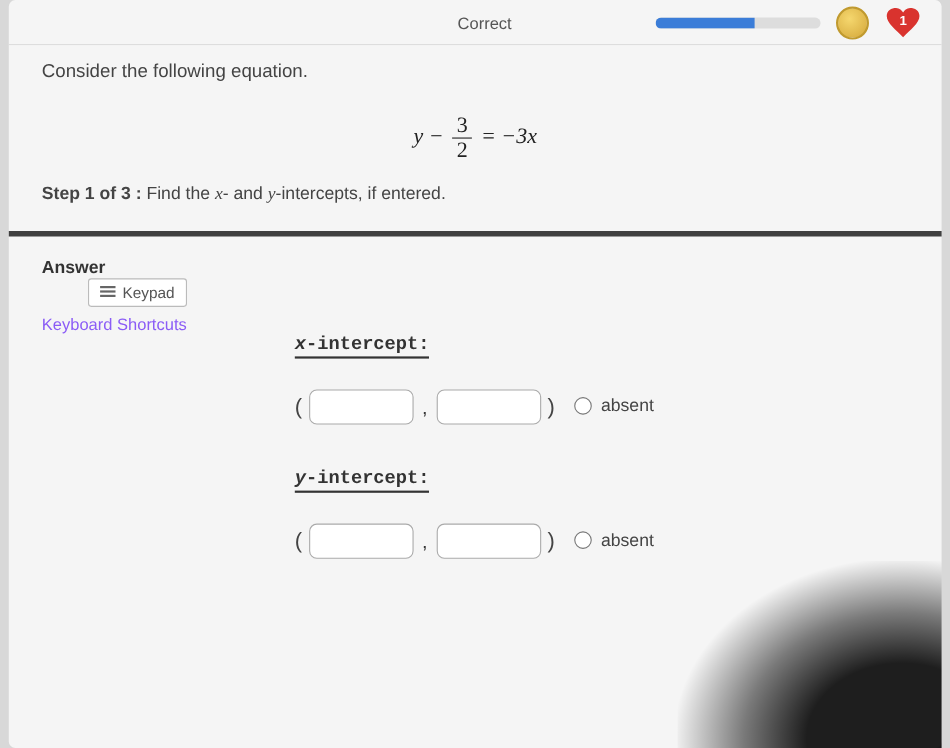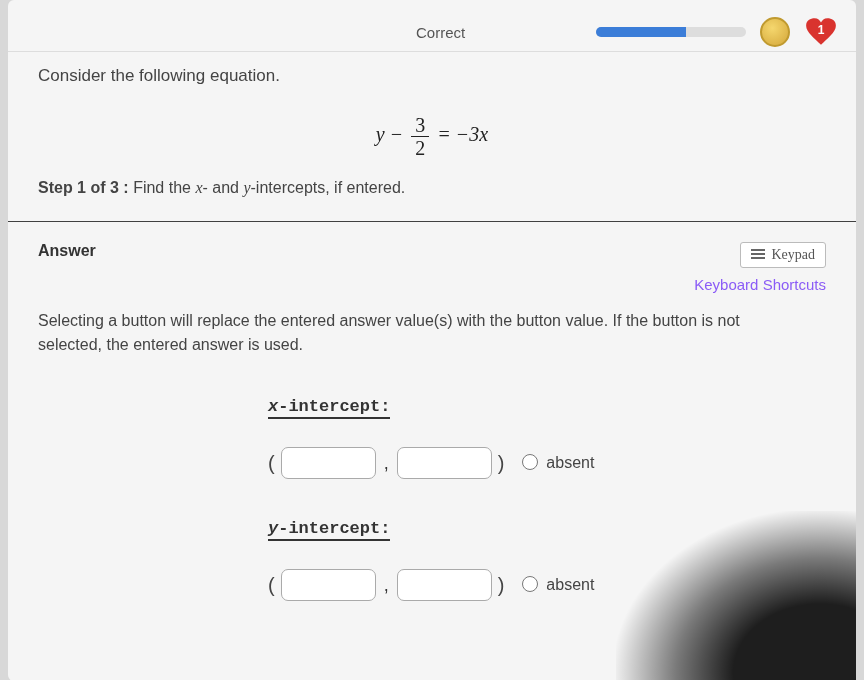--- a/index.html
+++ b/index.html
@@ -15,21 +15,21 @@
       background: #f5f5f5;
       border-radius: 6px;
       margin: 0 8px;
       min-height: 680px;
       position: relative;
     }
     .status-bar {
       display: flex;
       align-items: center;
       justify-content: flex-end;
-      padding: 17px 18px 4px;
+      padding: 6px 18px 4px;
       gap: 14px;
       border-bottom: 1px solid #ddd;
     }
     .status-label {
       font-size: 15px;
       color: #555;
       margin-right: auto;
       margin-left: 390px;
     }
     .progress {
@@ -60,21 +60,21 @@
     .heart svg { width: 34px; height: 30px; }
     .heart-count {
       position: absolute;
       color: #fff;
       font-size: 12px;
       font-weight: 700;
       top: 6px;
     }
     .question-block {
       padding: 14px 30px 24px;
-      border-bottom: 1px solid #404040;
+      border-bottom: 5px solid #404040;
     }
     .prompt-line { font-size: 17px; color: #444; }
     .equation {
       text-align: center;
       margin: 28px 0 20px;
       font-family: "Times New Roman", serif;
       font-size: 20px;
       font-style: italic;
       color: #222;
     }
@@ -87,37 +87,36 @@
     }
     .frac .num { display:block; border-bottom: 1px solid #222; padding: 0 4px; line-height:1.1;}
     .frac .den { display:block; padding: 0 4px; line-height:1.1;}
     .step-line { font-size: 16px; color: #444; }
     .step-line b { font-weight: 700; }
     .step-line .math { font-family: "Times New Roman", serif; font-style: italic; }
     .answer-section { padding: 20px 30px 40px; }
     .answer-head {
       display: flex;
       align-items: flex-start;
-      justify-content: space-between;
-      margin-bottom: 16px;
+      justify-content: flex-end;
+      flex-direction: column;
     }
     .answer-title { font-weight: 700; font-size: 16px; color: #333; }
     .tools { text-align: right; }
     .keypad-btn {
       display: inline-flex;
       align-items: center;
       gap: 6px;
       border: 1px solid #bbb;
       background: #fff;
       padding: 4px 10px;
       font-size: 14px;
       color: #555;
       cursor: pointer;
       border-radius: 3px;
-      font-family: Liberation Serif, serif;
     }
     .keypad-icon {
       width: 14px; height: 12px;
       display: inline-block;
       background:
         linear-gradient(#666,#666) 0 0/100% 2px no-repeat,
         linear-gradient(#666,#666) 0 4px/100% 2px no-repeat,
         linear-gradient(#666,#666) 0 8px/100% 2px no-repeat;
     }
     .shortcuts-link {
@@ -217,21 +216,20 @@
       <div class="answer-title">Answer</div>
       <div class="tools">
         <button class="keypad-btn">
           <span class="keypad-icon"></span>
           <span>Keypad</span>
         </button>
         <a class="shortcuts-link">Keyboard Shortcuts</a>
       </div>
     </div>
 
-    <div class="help-text">Selecting a button will replace the entered answer value(s) with the button value. If the button is not selected, the entered answer is used.</div>
 
     <div class="intercept-block">
       <div class="intercept-label">
         <span class="var">x</span><span>-intercept:</span>
       </div>
       <div class="pair-row">
         <span class="paren">(</span>
         <input class="pair-input" style="">
         <span class="comma">,</span>
         <input class="pair-input" style="">

